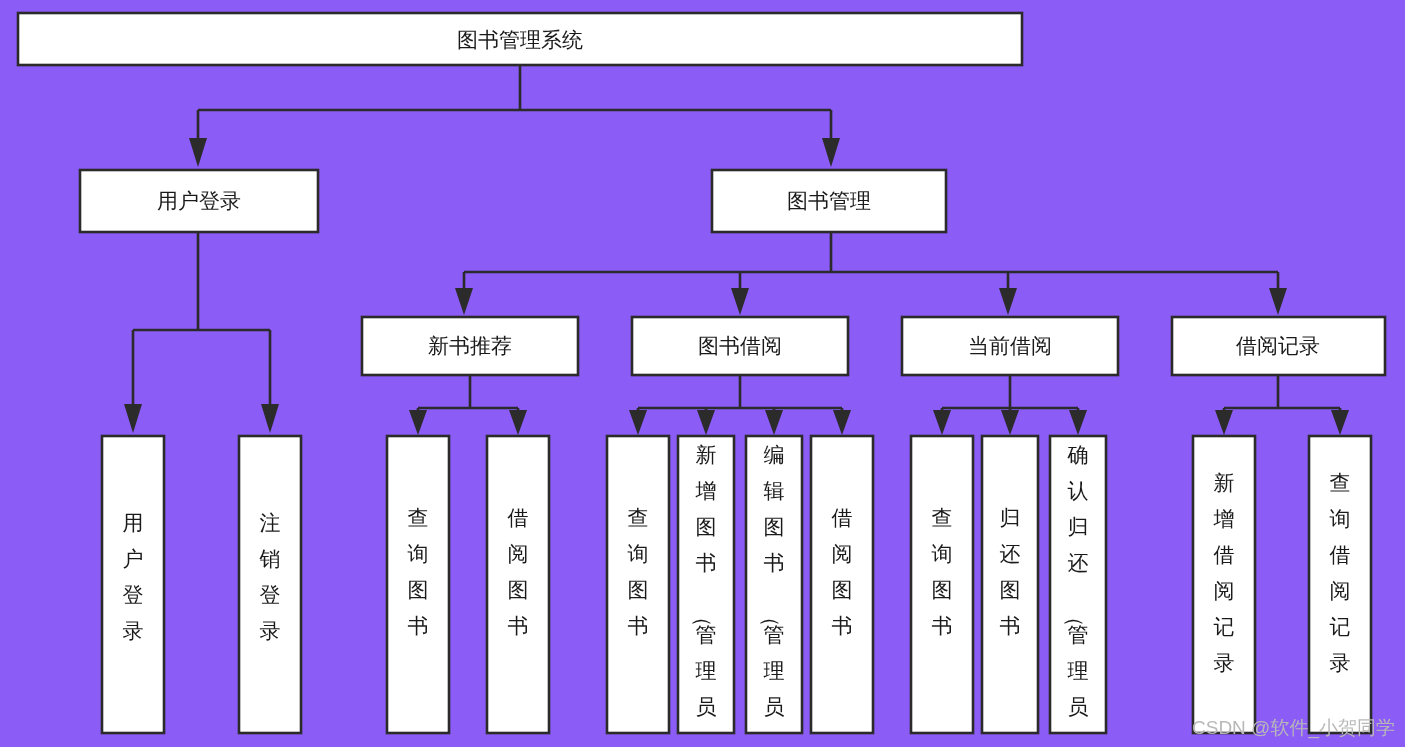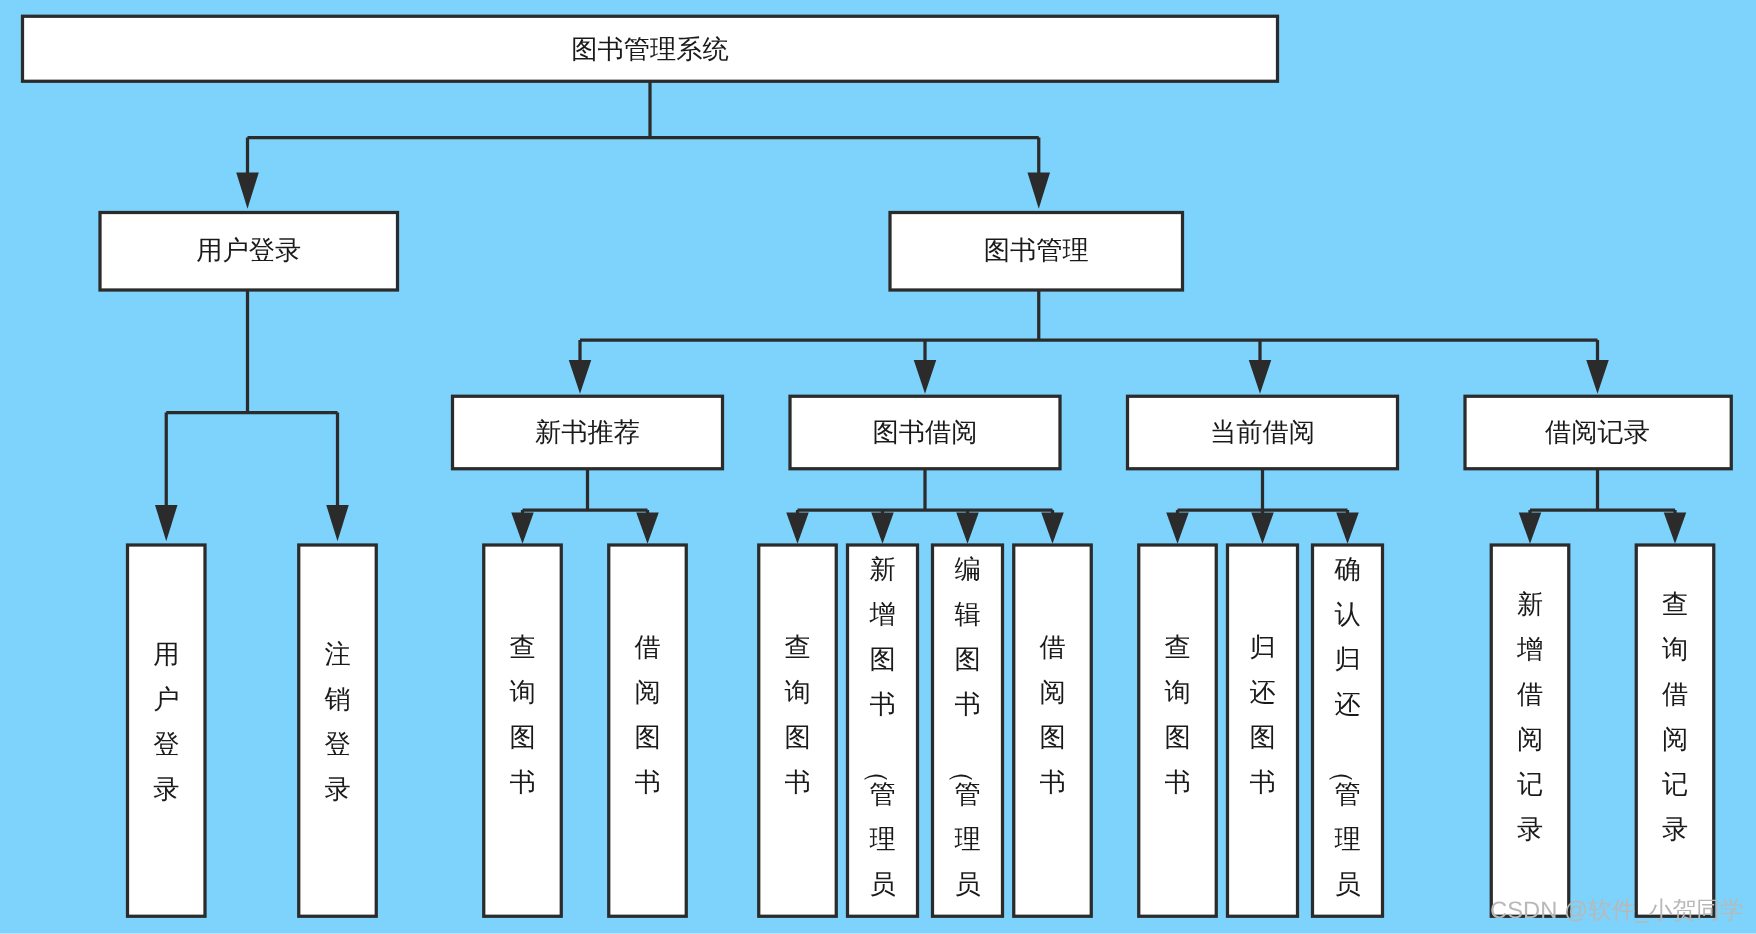--- a/index.html
+++ b/index.html
@@ -7,21 +7,21 @@
     padding: 0;
     background: #ffffff;
   }
   body {
     font-family: "Liberation Sans", "DejaVu Sans", sans-serif;
   }
   #diagram-root {
     position: relative;
     width: 1405px;
     height: 747px;
-    background: #7dd3fc;
+    background: #8b5cf6;
     overflow: hidden;
   }
   svg.canvas {
     position: absolute;
     left: 0;
     top: 0;
     width: 1405px;
     height: 747px;
     display: block;
   }

